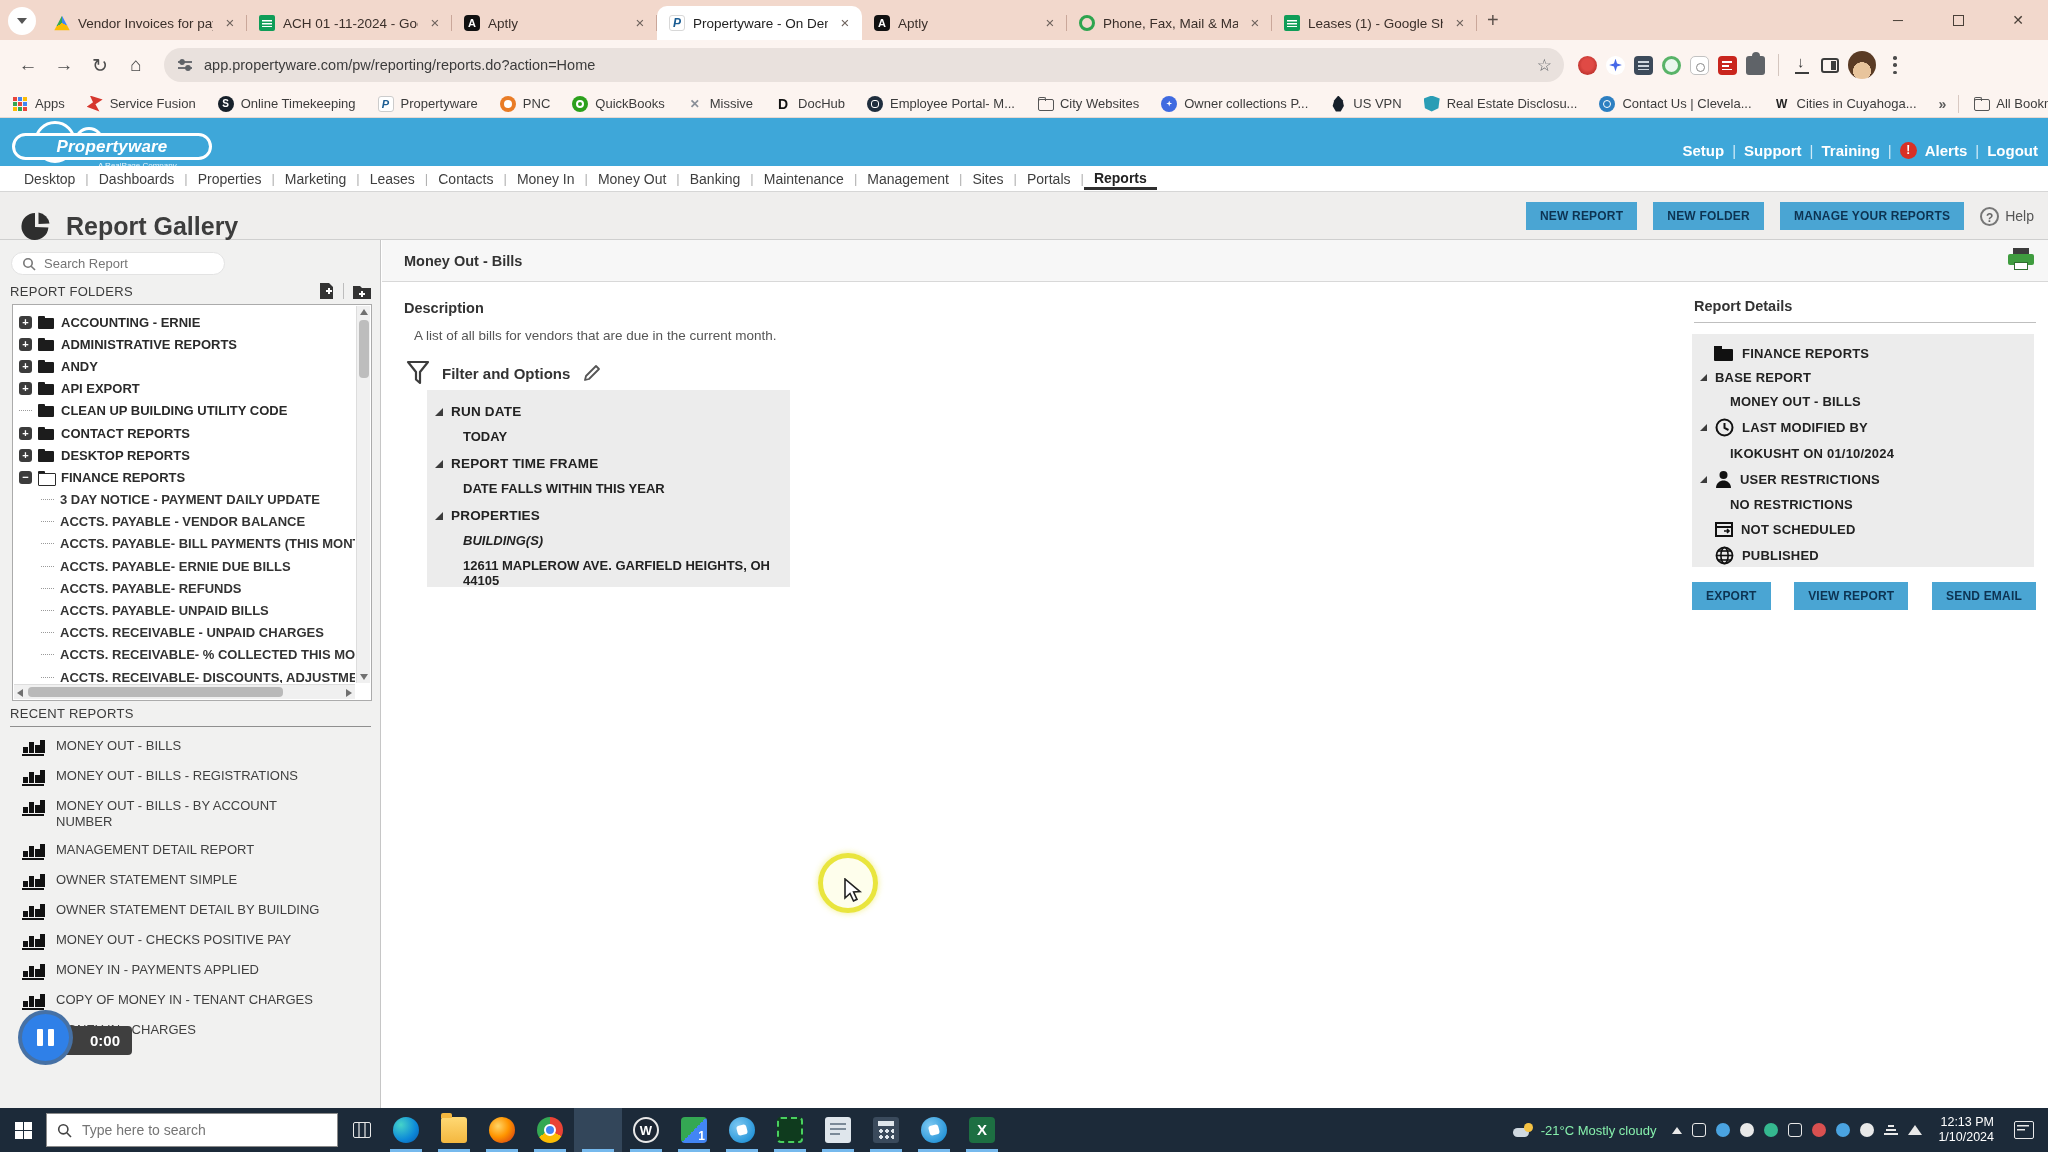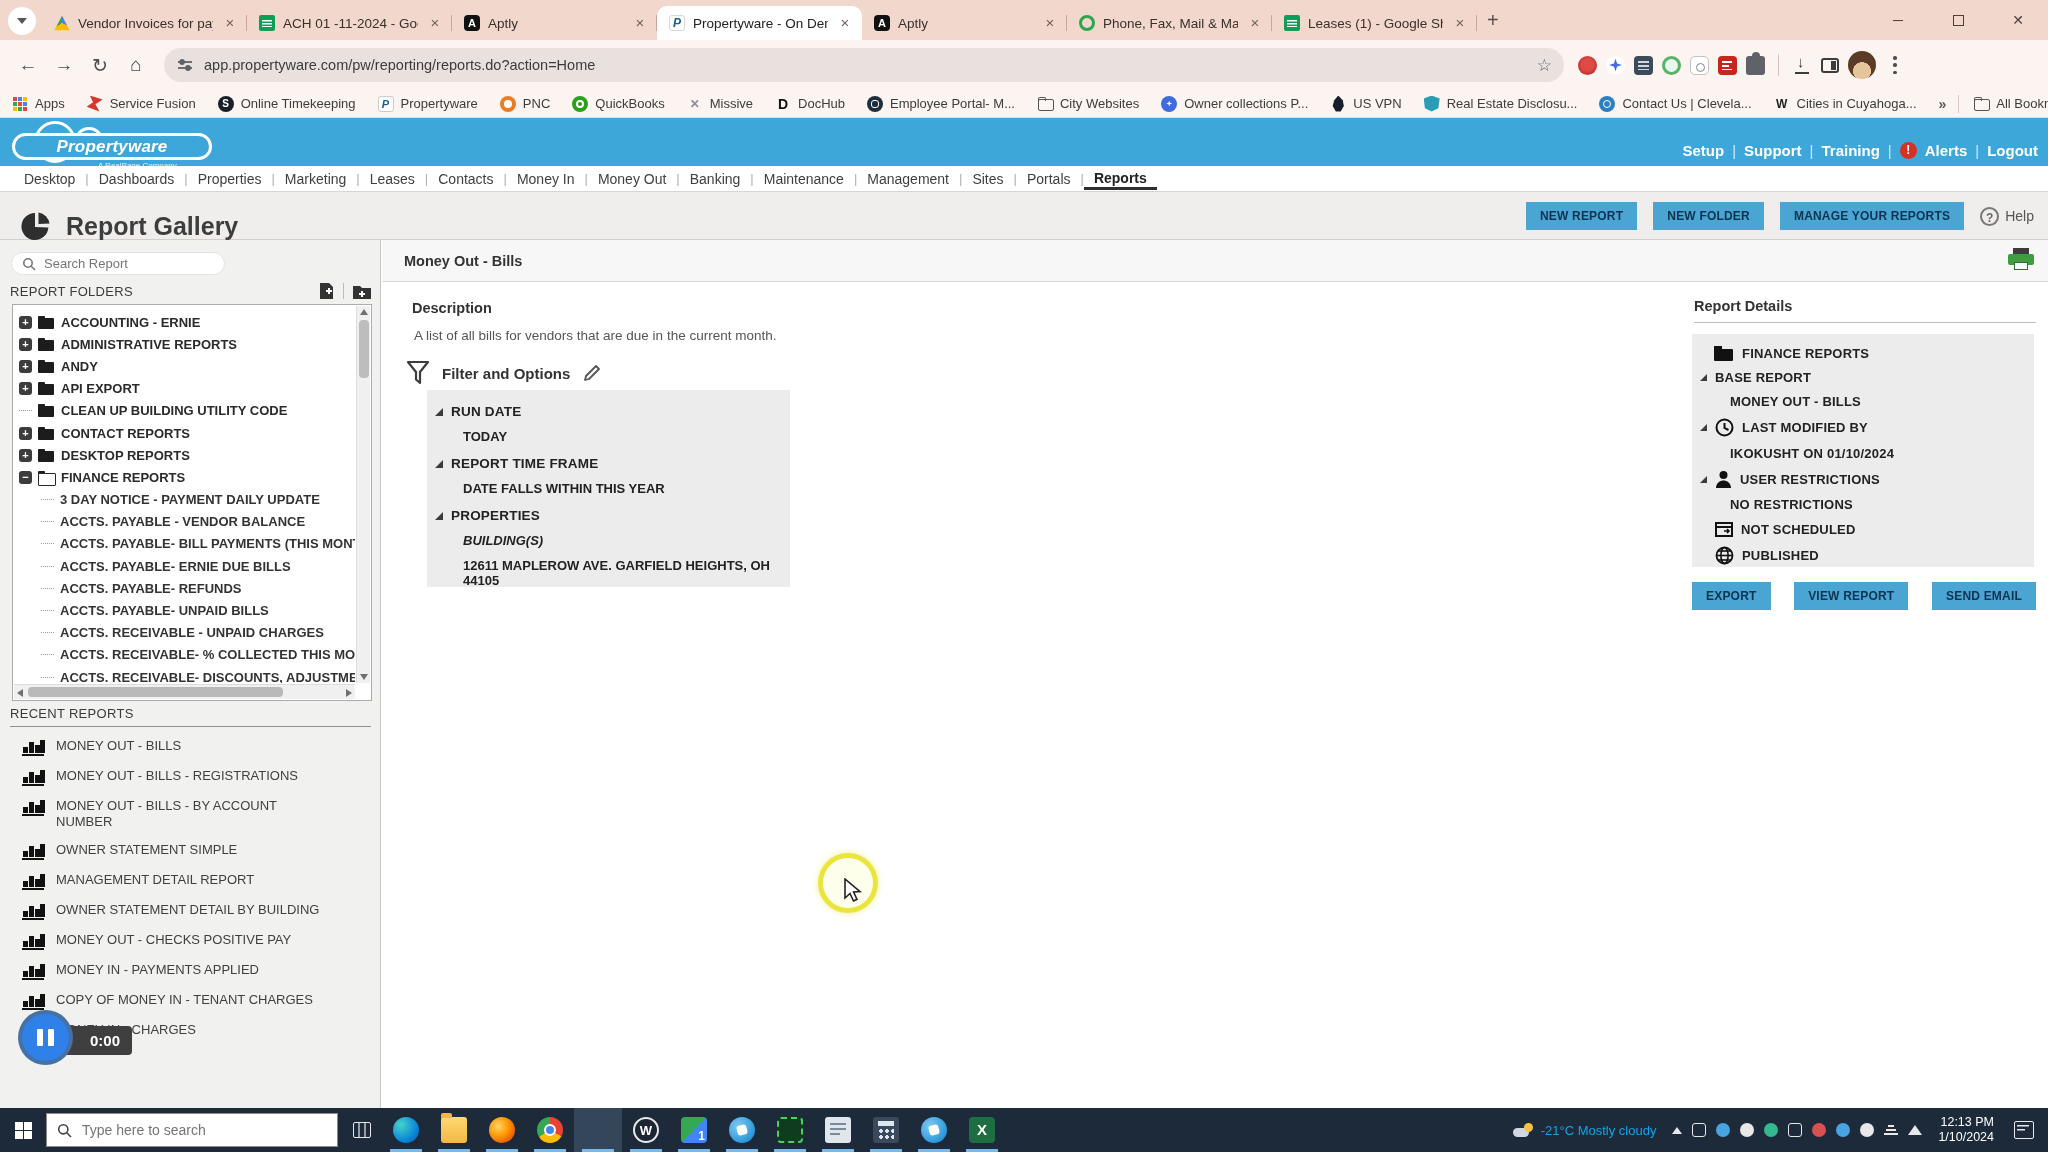--- a/index.html
+++ b/index.html
@@ -179,21 +179,21 @@
   .reccircle i { width:6px; height:17px; background:#fff; border-radius:1px; }
 
   
   .main { position:absolute; left:382px; top:240px; width:1666px; height:868px; background:#fff; }
   .titlestrip { position:absolute; left:0; top:0; width:1666px; height:42px; background:#f7f7f7; border-bottom:1px solid #d8d8d8; }
   .reporttitle { position:absolute; left:22px; top:13px; font-size:14.5px; font-weight:bold; color:#333; }
   .printicon { position:absolute; right:14px; top:8px; width:26px; height:24px; }
   .printicon .ptop { position:absolute; left:5px; top:0; width:16px; height:7px; background:#3c3c3c; }
   .printicon .pbody { position:absolute; left:0; top:6px; width:26px; height:11px; background:#3f9c3f; border-radius:2px; }
   .printicon .pslot { position:absolute; left:6px; top:14px; width:14px; height:8px; background:#fff; border:1.5px solid #2f6e2f; }
-  .deschdr { position:absolute; left:30px; top:60px; font-size:14.5px; font-weight:bold; color:#333; }
+  .deschdr { position:absolute; left:22px; top:60px; font-size:14.5px; font-weight:bold; color:#333; }
   .desctext { position:absolute; left:32px; top:88px; font-size:13.5px; color:#555; }
   .filterrow { position:absolute; left:24px; top:120px; display:flex; align-items:center; gap:12px; }
   .filterlabel { font-size:15px; font-weight:bold; color:#333; }
   .graypanel { position:absolute; left:45px; top:150px; width:363px; height:197px; background:#ececec; padding:14px 0 0 8px; }
   .fgroup { margin-bottom:12px; }
   .fghead { display:flex; align-items:center; gap:8px; }
   .tri { width:0; height:0; border-left:8px solid transparent; border-bottom:8px solid #3c3c3c; transform:rotate(0deg); }
   .fglabel { font-size:13.5px; font-weight:bold; color:#222; letter-spacing:0.2px; }
   .fgval { margin:10px 0 0 28px; font-size:13px; font-weight:bold; color:#222; }
   .fgval.italic { font-style:italic; }
@@ -246,21 +246,21 @@
   .appic.notes::after { content:""; position:absolute; left:5px; top:6px; width:16px; height:12px; background:
       linear-gradient(#7b8a98,#7b8a98) 0 0/16px 2px no-repeat, linear-gradient(#7b8a98,#7b8a98) 0 5px/16px 2px no-repeat, linear-gradient(#7b8a98,#7b8a98) 0 10px/10px 2px no-repeat; }
   .appic.calc { background:#3a4a5c; border-radius:3px; }
   .appic.calc::after { content:""; position:absolute; left:5px; top:4px; width:16px; height:18px; background:
       linear-gradient(#dfe6ec,#dfe6ec) 0 0/16px 5px no-repeat,
       radial-gradient(circle 2px at 3px 10px,#dfe6ec 98%,transparent), radial-gradient(circle 2px at 9px 10px,#dfe6ec 98%,transparent), radial-gradient(circle 2px at 15px 10px,#dfe6ec 98%,transparent),
       radial-gradient(circle 2px at 3px 16px,#dfe6ec 98%,transparent), radial-gradient(circle 2px at 9px 16px,#dfe6ec 98%,transparent), radial-gradient(circle 2px at 15px 16px,#dfe6ec 98%,transparent); }
   .appic.excel { background:#1d6f42; }
   .appic.excel::after { content:"X"; position:absolute; inset:0; color:#fff; font-size:15px; font-weight:bold; text-align:center; line-height:26px; }
   .traywrap { margin-left:auto; display:flex; align-items:center; gap:10px; padding-right:6px; color:#fff; }
-  .weather { display:flex; align-items:center; gap:8px; font-size:13px; color:#0ea5e9; margin-right:6px; }
+  .weather { display:flex; align-items:center; gap:8px; font-size:13px; color:#86efac; margin-right:6px; }
   .wicon { width:20px; height:14px; position:relative; }
   .wicon::before { content:""; position:absolute; left:0; bottom:0; width:16px; height:9px; background:#cfd8e0; border-radius:6px; }
   .wicon::after { content:""; position:absolute; right:0; top:0; width:9px; height:9px; background:#f6c344; border-radius:50%; }
   .caretup { width:0; height:0; border-left:5px solid transparent; border-right:5px solid transparent; border-bottom:7px solid #e8e8e8; }
   .tico { width:14px; height:14px; border-radius:3px; }
   .tico.sq { border:1.6px solid #e8e8e8; }
   .tico.dot { border-radius:50%; background:#e8e8e8; }
   .tico.blue { border-radius:50%; background:#4aa3e0; }
   .tico.teal { border-radius:50%; background:#35b88f; }
   .tico.red { border-radius:50%; background:#d95050; }
@@ -648,30 +648,30 @@
           </span>
           <span class="txt">MONEY OUT - BILLS - BY ACCOUNT NUMBER</span>
         </div>
       <div class="ritem">
           <span class="chart">
             <i></i>
             <i></i>
             <i></i>
             <i></i>
           </span>
-          <span class="txt">OWNER STATEMENT SIMPLE</span>
+          <span class="txt">MANAGEMENT DETAIL REPORT</span>
         </div>
       <div class="ritem">
           <span class="chart">
             <i></i>
             <i></i>
             <i></i>
             <i></i>
           </span>
-          <span class="txt">MANAGEMENT DETAIL REPORT</span>
+          <span class="txt">OWNER STATEMENT SIMPLE</span>
         </div>
       <div class="ritem">
           <span class="chart">
             <i></i>
             <i></i>
             <i></i>
             <i></i>
           </span>
           <span class="txt">OWNER STATEMENT DETAIL BY BUILDING</span>
         </div>

